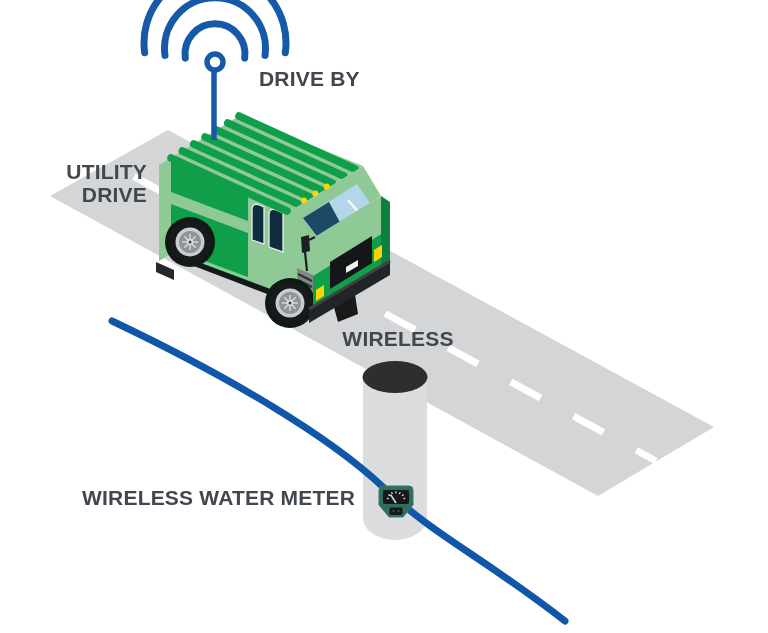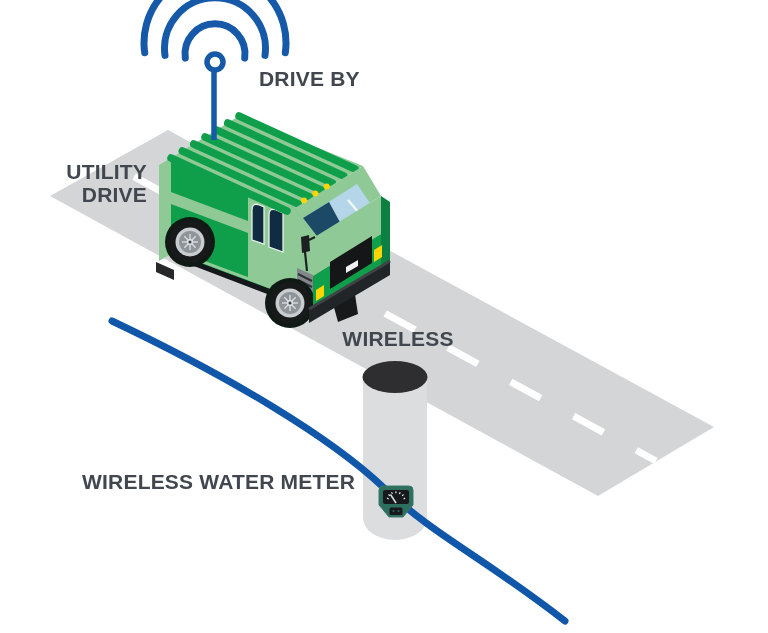--- a/index.html
+++ b/index.html
@@ -178,17 +178,17 @@
 
   <div class="lbl right" style="left:27px;top:160px;width:120px;">
     <div>UTILITY</div>
     <div>DRIVE</div>
   </div>
 
   <div class="lbl center" style="left:328px;top:327px;width:140px;">
     <div>WIRELESS</div>
   </div>
 
-  <div class="lbl right" style="left:82px;top:470px;width:260px;">
+  <div class="lbl right" style="left:82px;top:486px;width:260px;">
     <div>WIRELESS WATER METER</div>
   </div>
 
 </div>
 
 </body></html>

